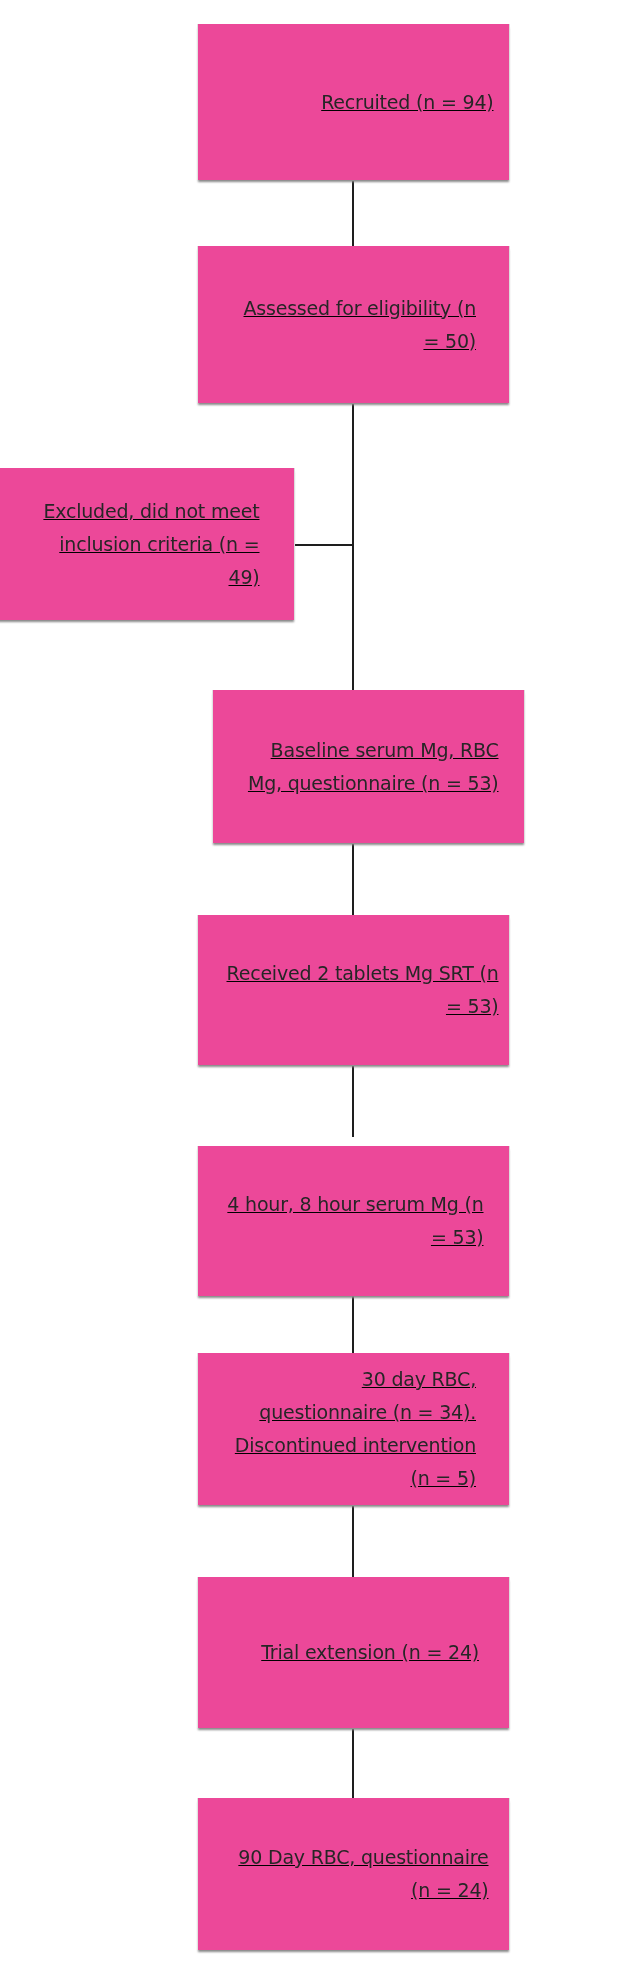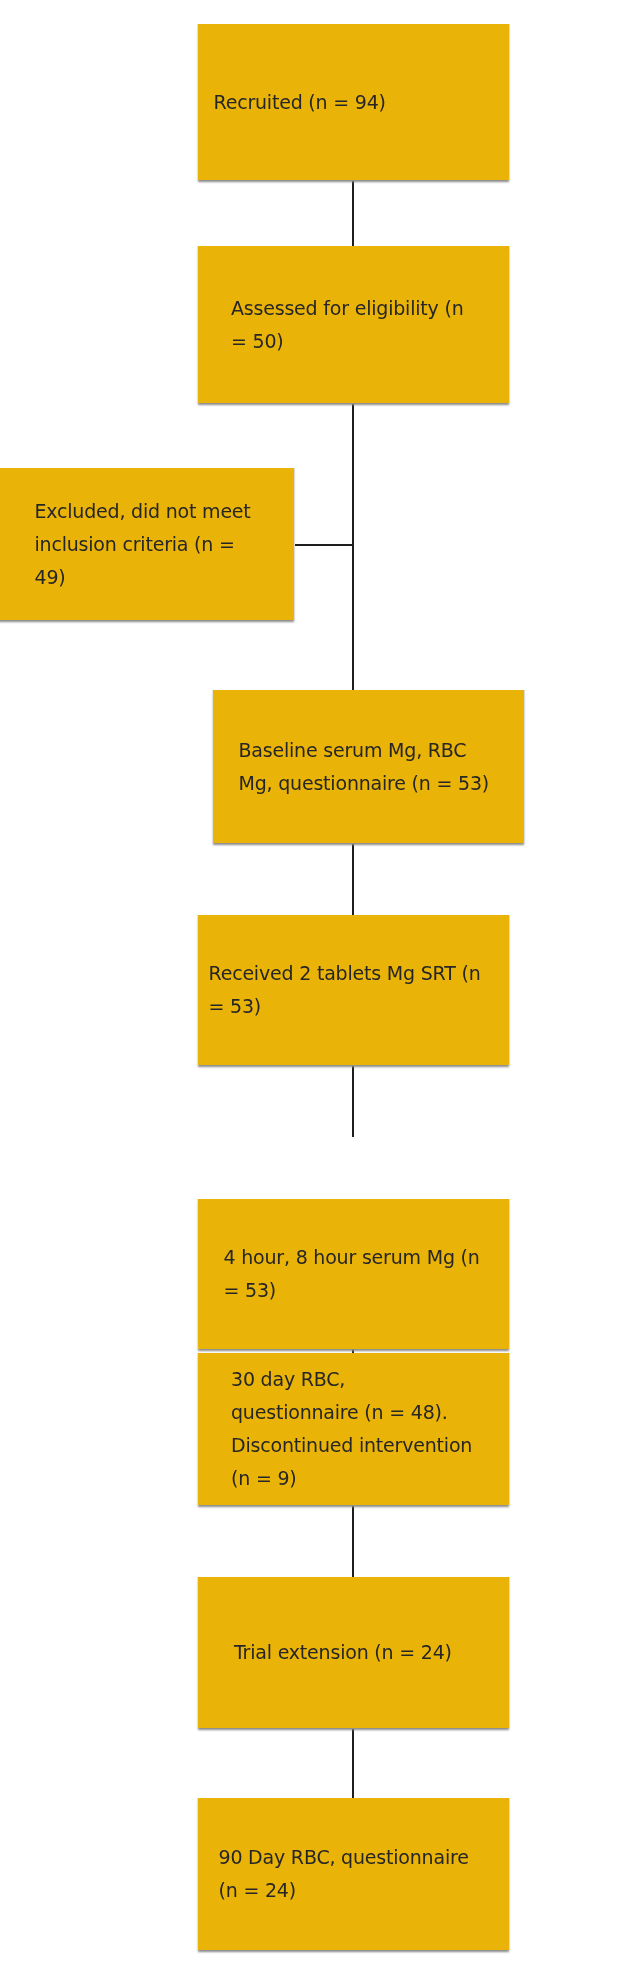--- a/index.html
+++ b/index.html
@@ -9,30 +9,31 @@
     }
     body {
       width: 626px;
       height: 1976px;
       position: relative;
       overflow: hidden;
       font-family: "DejaVu Sans", "Liberation Sans", sans-serif;
     }
     .box {
       position: absolute;
-      background: #eab308;
+      background: #ec4899;
       border-left: 1px solid #e2e2e2;
       border-right: 1px solid #dcdcdc;
       box-shadow: 0 3px 2px -1px #8a8a8a;
       display: flex;
       align-items: center;
       justify-content: center;
-      text-align: left;
+      text-align: right;
       box-sizing: border-box;
       padding: 0 6px;
+      text-decoration: underline;
     }
     .box span {
       display: block;
       color: #262626;
       font-size: 19px;
       line-height: 33px;
       letter-spacing: -0.2px;
     }
     .main {
       left: 197px;
@@ -75,26 +76,26 @@
 </div>
 
 <div class="box main" style="top:690px;height:153px;margin-left:15px;">
   <span style="width:260px;">Baseline serum Mg, RBC Mg, questionnaire (n = 53)</span>
 </div>
 
 <div class="box main" style="top:915px;height:150px;">
   <span style="width:290px;">Received 2 tablets Mg SRT (n = 53)</span>
 </div>
 
-<div class="box main" style="top:1199px;height:150px;">
+<div class="box main" style="top:1146px;height:150px;">
   <span style="width:260px;">4 hour, 8 hour serum Mg (n = 53)</span>
 </div>
 
 <div class="box main" style="top:1353px;height:152px;">
-  <span style="width:245px;">30 day RBC, questionnaire (n = 48). Discontinued intervention (n = 9)</span>
+  <span style="width:245px;">30 day RBC, questionnaire (n = 34). Discontinued intervention (n = 5)</span>
 </div>
 
 <div class="box main" style="top:1577px;height:151px;padding-left:12px;">
   <span style="width:245px;">Trial extension (n = 24)</span>
 </div>
 
 <div class="box main" style="top:1798px;height:152px;">
   <span style="width:270px;">90 Day RBC, questionnaire (n = 24)</span>
 </div>
 

